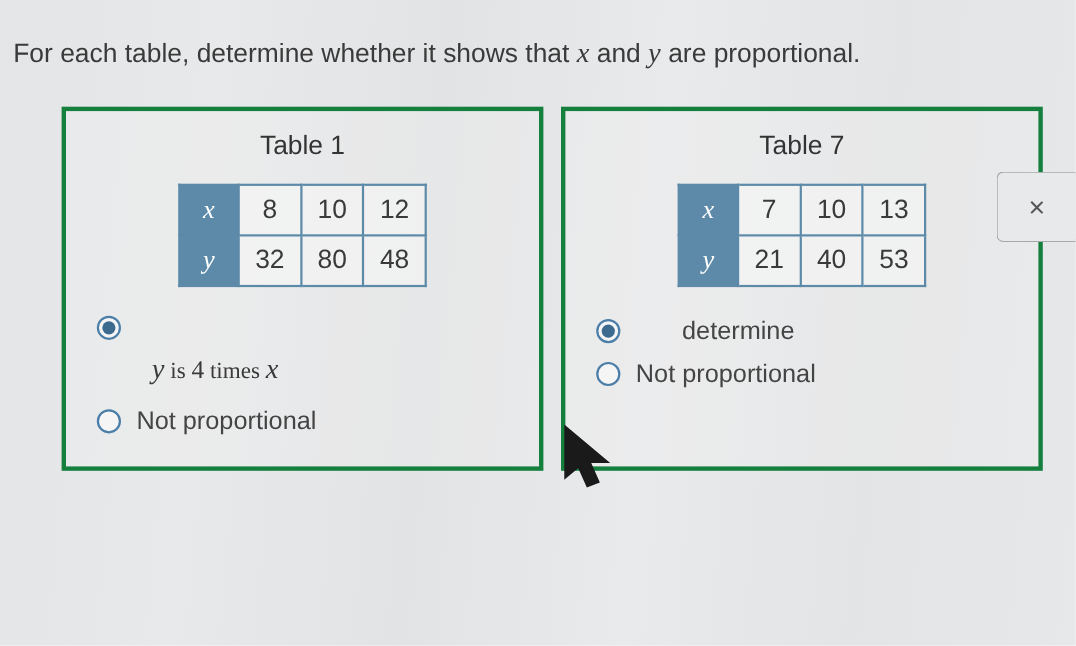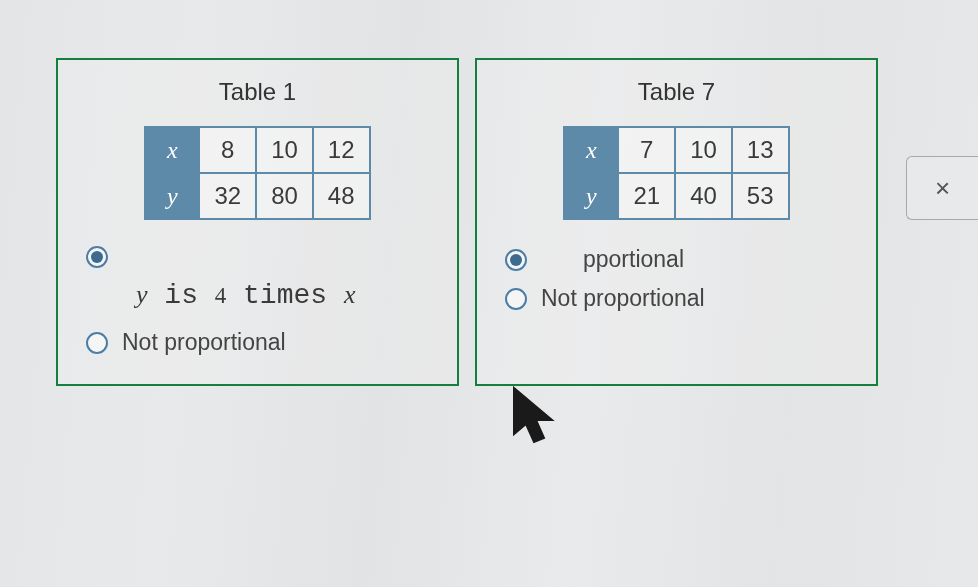--- a/index.html
+++ b/index.html
@@ -18,22 +18,22 @@
       line-height: 1.5;
     }
     .question .line2 { margin-top: 24px; }
     .var { font-style: italic; font-family: "Times New Roman", serif; font-size: 26px; }
     .panels {
       display: flex;
       gap: 16px;
       padding: 20px 0 0 56px;
     }
     .panel {
-      width: 403px;
-      border: 2px solid #15803d;
+      width: 438px;
+      border: 4px solid #15803d;
       background: rgba(245,245,245,0.25);
       padding: 18px 20px 16px 20px;
     }
     .panel-title {
       text-align: center;
       font-size: 24px;
       margin-bottom: 20px;
       color: #333;
     }
     .data-table {
@@ -79,21 +79,21 @@
       content: "";
       width: 12px; height: 12px;
       border-radius: 50%;
       background: #3d6a8f;
     }
     .fill-row {
       font-size: 23px;
       margin: 10px 0 18px 58px;
       font-family: "Times New Roman", serif;
     }
-    .fill-row .is { font-family: Liberation Mono, monospace; font-size: 28px; text-align: right; }
+    .fill-row .is { font-family: Liberation Serif, serif; font-size: 21px; text-align: right; }
     .blank-box {
       display: inline-block;
       width: 28px; height: 28px;
       border: 1.5px solid #5c8aa8;
       background: #f9f9f9;
       vertical-align: middle;
       margin: 0 4px;
     }
     .close-btn {
       position: absolute;
@@ -116,20 +116,23 @@
       position: absolute;
       top: 386px;
       left: 512px;
       pointer-events: none;
     }
   </style>
 </head>
 <body>
 
 <div class="question">
+  <div>
+    <span>For each table, determine whether it shows that </span><span class="var">x</span><span> and </span><span class="var">y</span><span> are proportional.</span>
+  </div>
 </div>
 
 <div class="panels">
 
   <div class="panel">
     <div class="panel-title">Table 1</div>
     <table class="data-table">
       <tbody>
           <tr>
         <th class="hdr">x</th>
@@ -171,21 +174,21 @@
         <th class="hdr">y</th>
         <td>21</td>
         <td>40</td>
         <td>53</td>
       </tr>
     </tbody>
       </table>
     <div class="radio-row">
       <span class="radio selected"></span>
       <span style="visibility:hidden;width:42px;display:inline-block;"></span>
-      <span>pportional</span>
+      <span>determine</span>
     </div>
     <div class="radio-row">
       <span class="radio"></span>
       <span>Not proportional</span>
     </div>
   </div>
 
 </div>
 
 <div class="close-btn">

